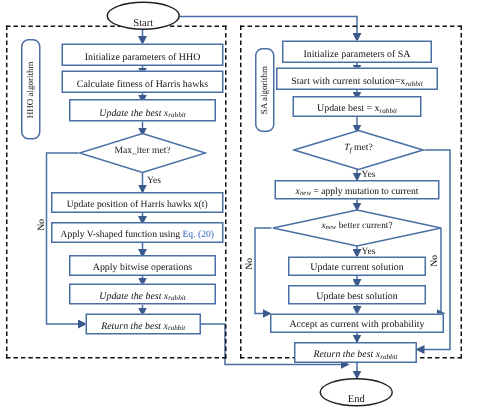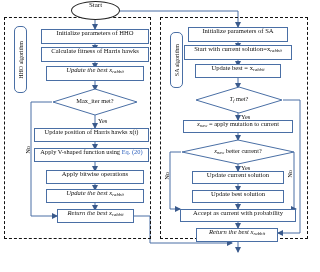--- a/index.html
+++ b/index.html
@@ -2,21 +2,21 @@
 <html><head>
 <meta charset="utf-8">
 <style>
   html,body{margin:0;padding:0;background:#ffffff;}
   body{width:312px;height:272px;overflow:hidden;
        font-family:"Liberation Serif",serif;color:#111;}
   #stage{position:relative;width:312px;height:272px;}
   svg#wires{position:absolute;left:0;top:0;width:312px;height:272px;}
 
   .node{position:absolute;box-sizing:border-box;
-        display:flex;align-items:flex-start;justify-content:center;
+        display:flex;align-items:flex-end;justify-content:center;
         text-align:center;background:#ffffff;
         border:1px solid #4a6fa5;color:#111;line-height:1.05;}
   .term{border-radius:50%;border:1px solid #222;background:#fff;}
   .lbl-rot{position:absolute;box-sizing:border-box;
            display:flex;align-items:center;justify-content:center;
            border:1px solid #4a6fa5;border-radius:5px;background:#fff;}
   .lbl-rot span{writing-mode:vertical-rl;transform:rotate(180deg);
                 white-space:nowrap;}
   .edge-lbl{position:absolute;background:transparent;white-space:nowrap;}
   .edge-lbl.vert span{writing-mode:vertical-rl;transform:rotate(180deg);
@@ -81,20 +81,23 @@
       <path d="M238,242 L238,252" marker-end="url(#ar)"></path>
     </g>
   </svg>
 
   <div class="dashgrp" style="left:4px;top:17px;width:147px;height:222px;"></div>
   <div class="dashgrp" style="left:160px;top:17px;width:148px;height:222px;"></div>
 
   <div class="node term" style="left:71px;top:1px;width:49px;height:19px;font-size:7px;">
     <span>Start</span>
   </div>
+  <div class="node term" style="left:213px;top:252px;width:49px;height:19px;font-size:7px;">
+    <span>End</span>
+  </div>
 
   <div class="lbl-rot" style="left:14px;top:26px;width:13px;height:67px;font-size:6px;">
     <span>HHO algorithm</span>
   </div>
   <div class="lbl-rot" style="left:170px;top:32px;width:13px;height:56px;font-size:6px;">
     <span>SA algorithm</span>
   </div>
 
   <div class="node" style="left:41px;top:29px;width:108px;height:15px;font-size:6.6px;">
     <span>Initialize parameters of HHO</span>

